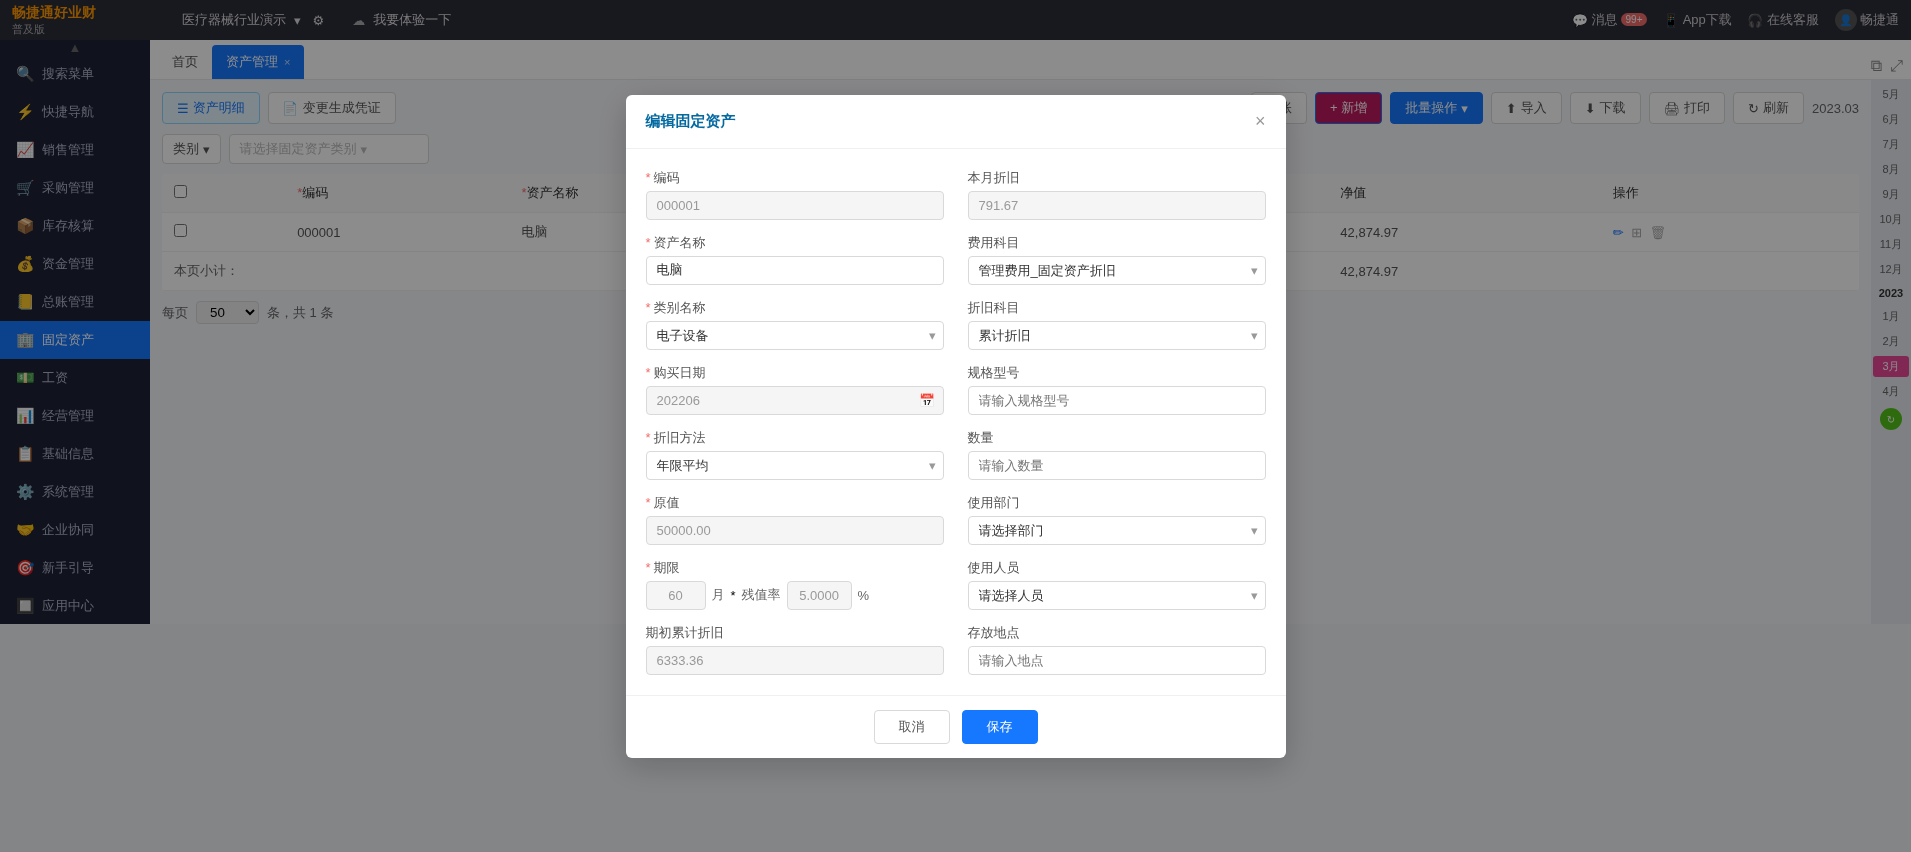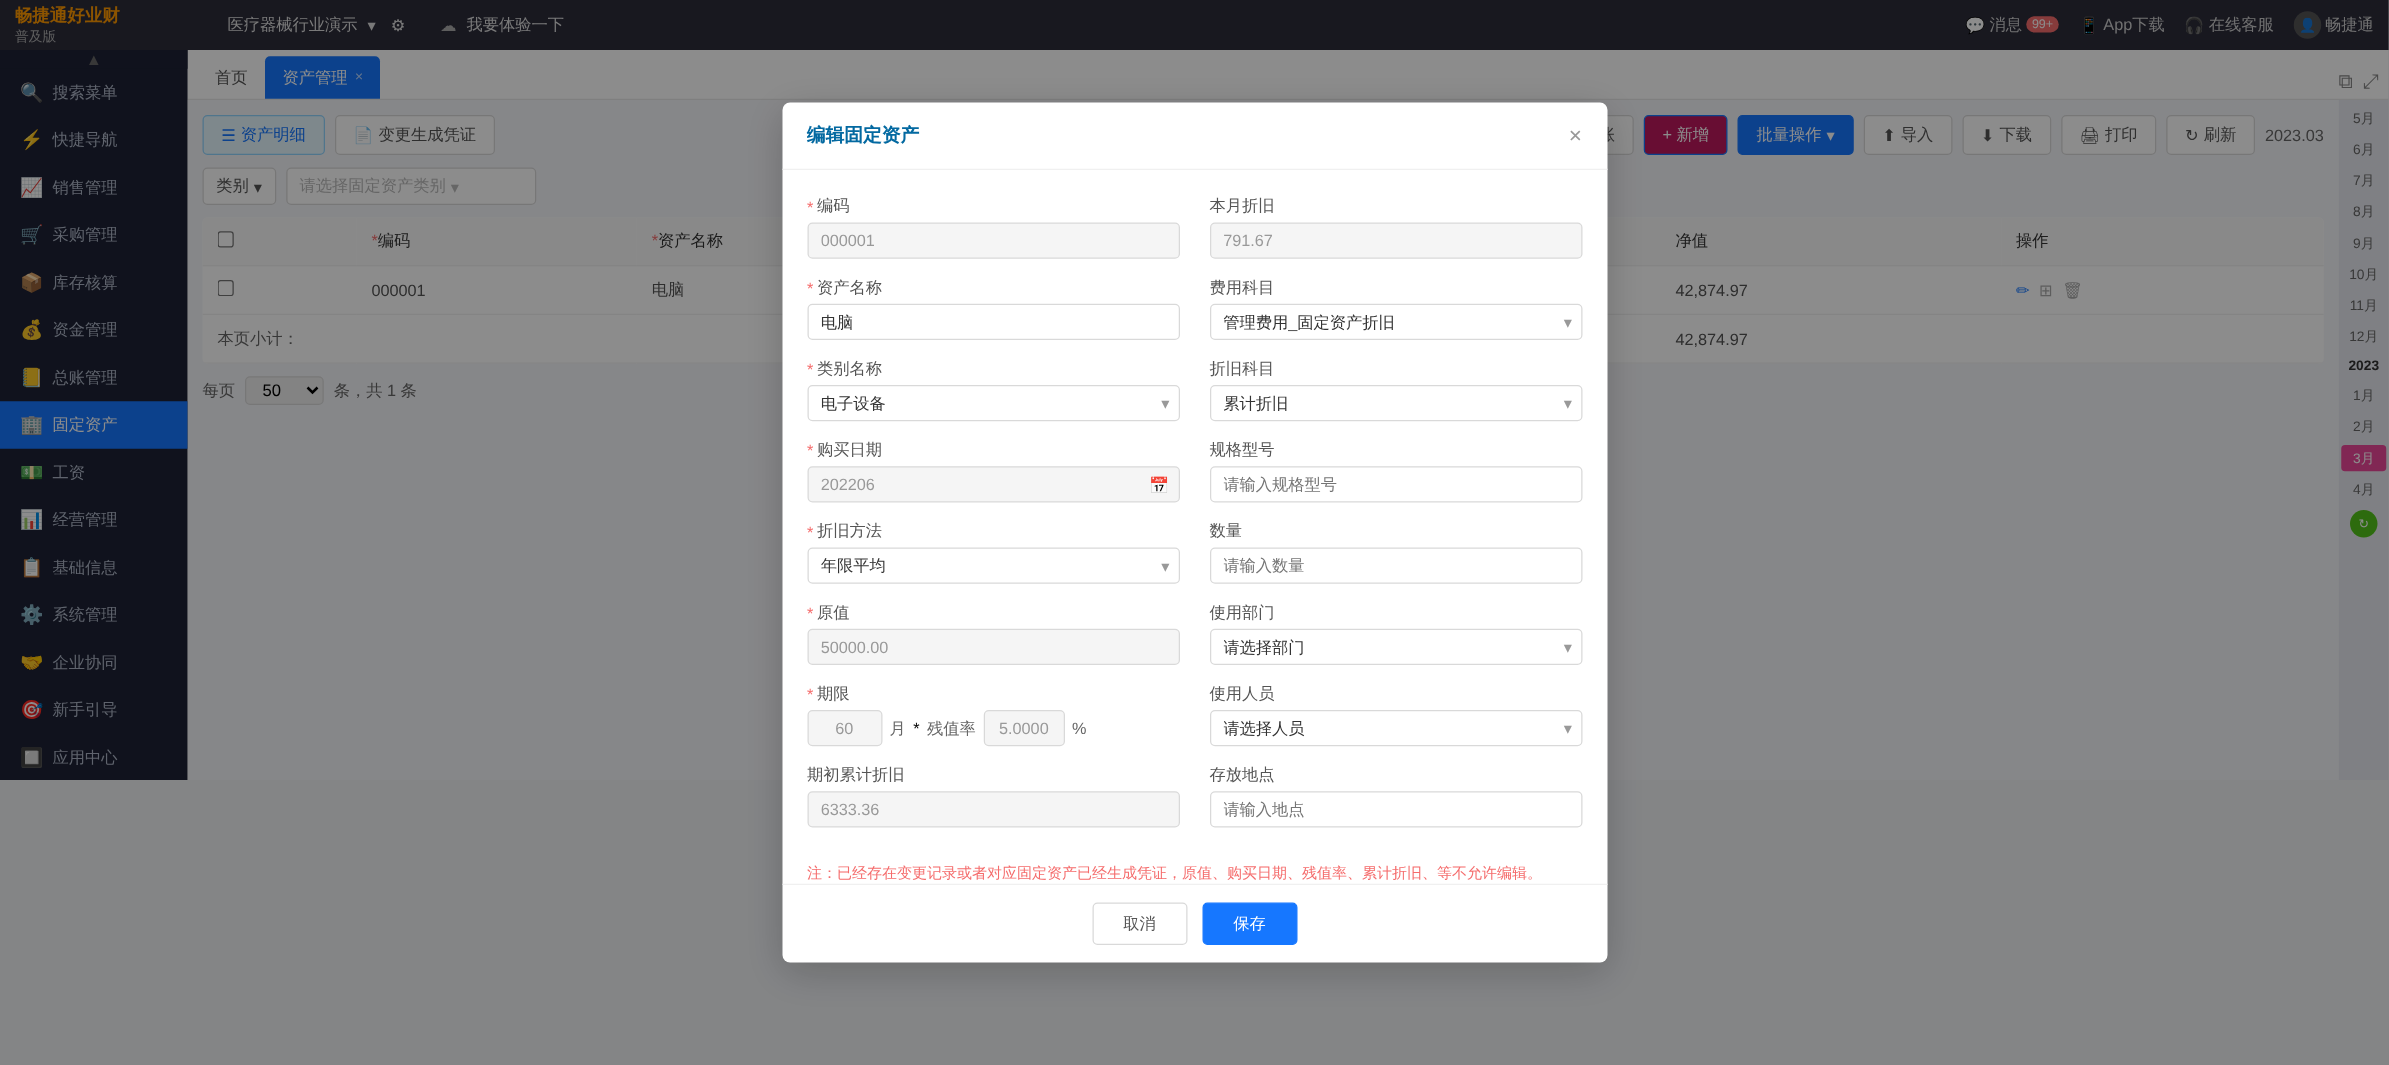--- a/index.html
+++ b/index.html
@@ -509,22 +509,19 @@
         <div class="form-row">
           <div class="form-label">
               <span>存放地点</span>
             </div>
           <input class="form-input" type="text" placeholder="请输入地点" style="">
         </div>
 
       </div>
     </div>
 
-    <div class="modal-note">
-      <span>注：已经存在变更记录或者对应固定资产已经生成凭证，原值、购买日期、残值率、累计折旧、等不允许编辑。</span>
-    </div>
 
     <div class="modal-footer">
       <button class="btn-cancel">取消</button>
       <button class="btn-save">保存</button>
     </div>
   </div>
 </div>
 
 </body></html>

